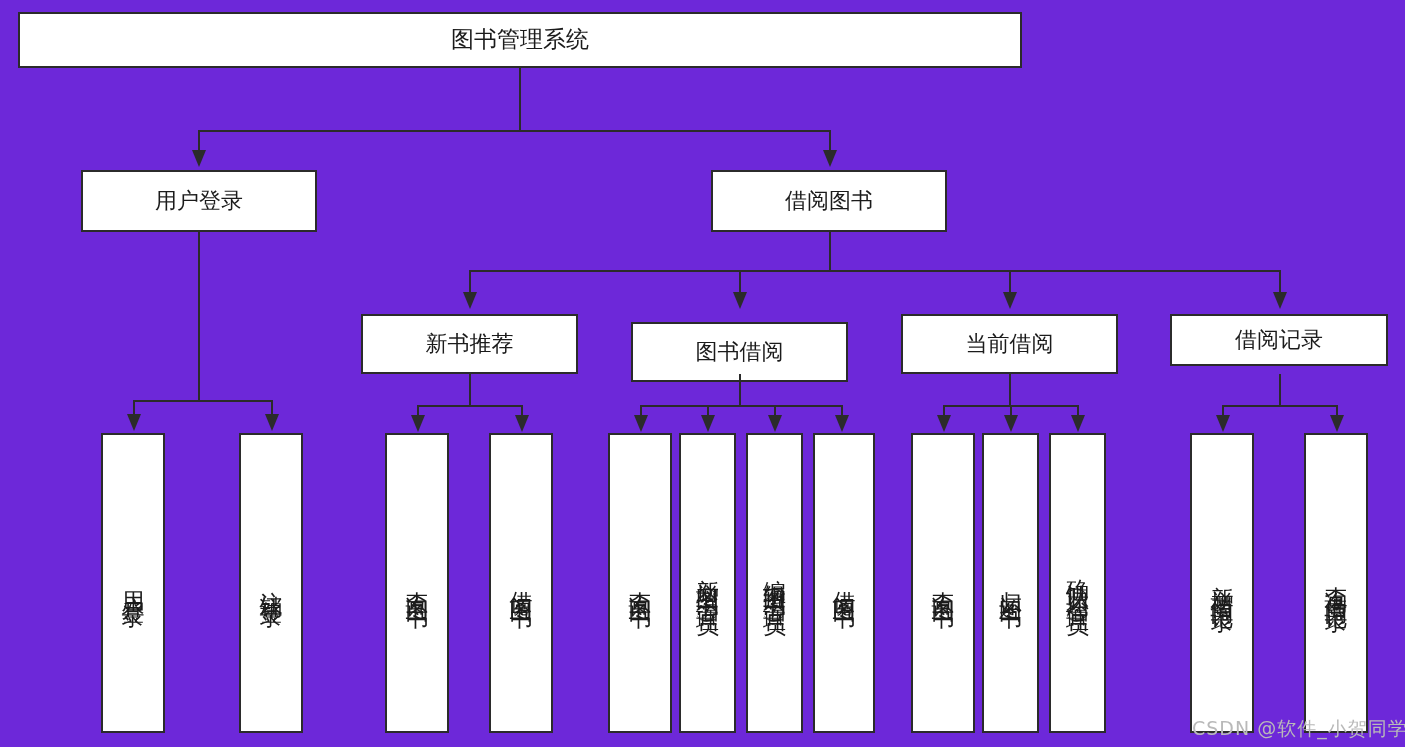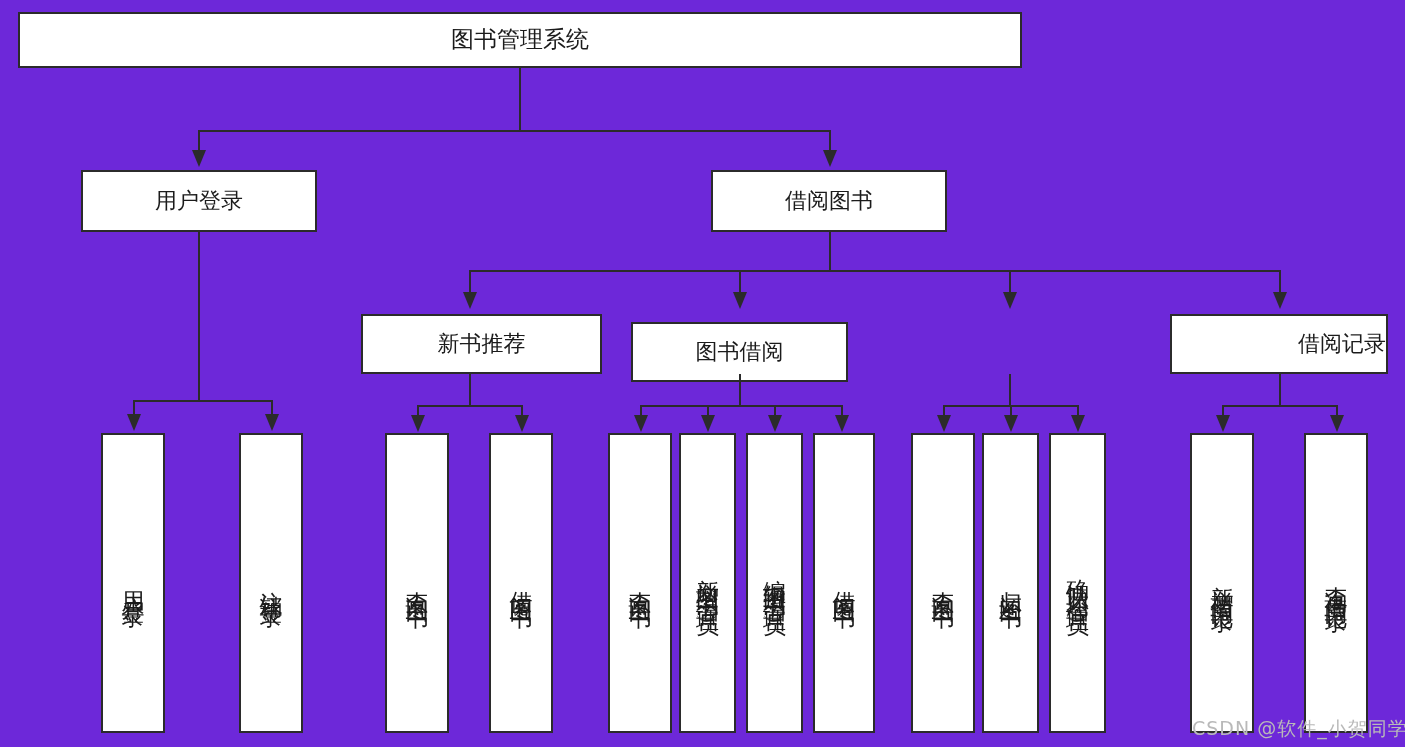--- a/index.html
+++ b/index.html
@@ -108,27 +108,30 @@
   <div class="seg h" style="left:469px;top:270px;width:811px;"></div>
   <div class="seg v" style="left:469px;top:270px;height:24px;"></div>
   <div class="arrow" style="left:463px;top:292px;"></div>
   <div class="seg v" style="left:739px;top:270px;height:24px;"></div>
   <div class="arrow" style="left:733px;top:292px;"></div>
   <div class="seg v" style="left:1009px;top:270px;height:24px;"></div>
   <div class="arrow" style="left:1003px;top:292px;"></div>
   <div class="seg v" style="left:1279px;top:270px;height:24px;"></div>
   <div class="arrow" style="left:1273px;top:292px;"></div>
 
-  <div class="node h" style="left:361px;top:314px;width:241px;height:60px;">
+  <div class="node h" style="left:361px;top:314px;width:217px;height:60px;">
     <span class="label">新书推荐</span>
   </div>
   <div class="node h" style="left:631px;top:322px;width:217px;height:60px;">
     <span class="label">图书借阅</span>
   </div>
-  <div class="node h" style="left:1170px;top:314px;width:218px;height:60px;justify-content:flex-end;">
+  <div class="node h" style="left:901px;top:314px;width:217px;height:60px;">
+    <span class="label">当前借阅</span>
+  </div>
+  <div class="node h" style="left:1170px;top:314px;width:218px;height:52px;">
     <span class="label">借阅记录</span>
   </div>
 
   <div class="seg v" style="left:469px;top:374px;height:31px;"></div>
   <div class="seg h" style="left:417px;top:405px;width:105px;"></div>
   <div class="seg v" style="left:417px;top:405px;height:12px;"></div>
   <div class="arrow" style="left:411px;top:415px;"></div>
   <div class="seg v" style="left:521px;top:405px;height:12px;"></div>
   <div class="arrow" style="left:515px;top:415px;"></div>
 

